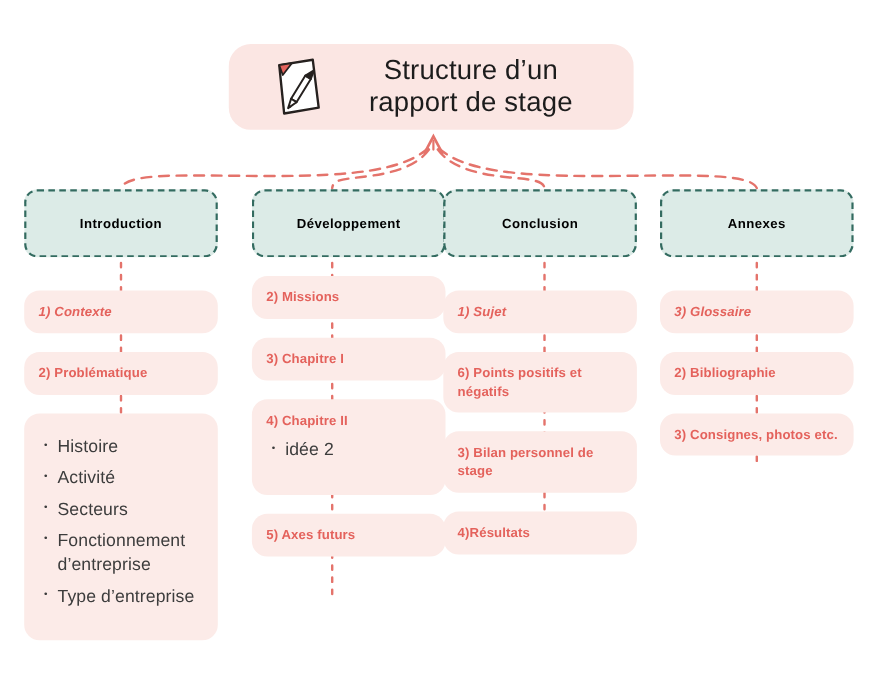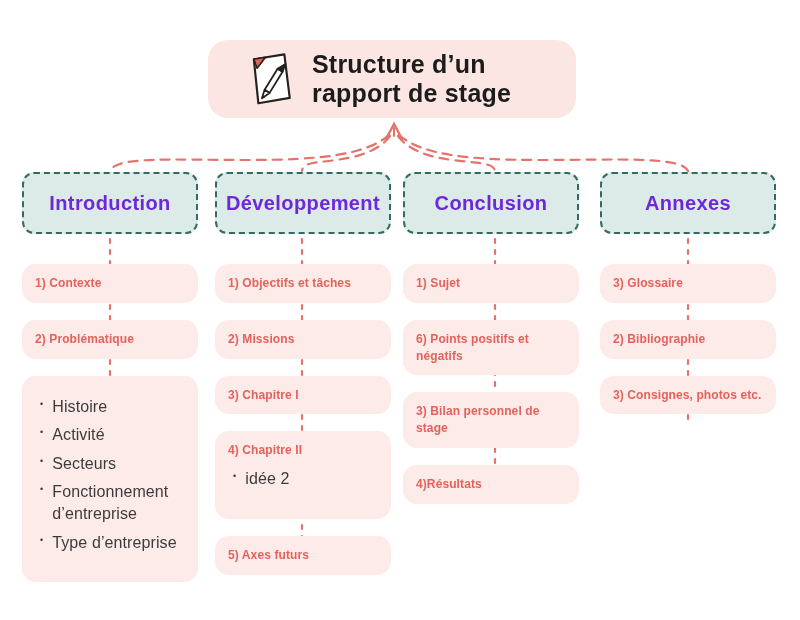--- a/index.html
+++ b/index.html
@@ -9,38 +9,38 @@
   }
   .connectors{position:absolute;left:0;top:0;width:800px;height:620px;z-index:0;}
   
   .title-box{
     position:absolute;left:208px;top:40px;width:368px;height:78px;
     background:#fbe6e3;border-radius:20px;display:flex;align-items:center;
     gap:16px;padding-left:36px;box-sizing:border-box;z-index:2;
   }
   .icon-wrap{width:52px;height:60px;flex:none;}
   .title-box h1{
-    margin:0;font-size:25px;font-weight:700;line-height:1.16;
-    color:#1c1c1c;letter-spacing:.2px;max-width:232px;
+    margin:0;font-size:25px;font-weight:400;line-height:1.16;
+    color:#1c1c1c;letter-spacing:.2px;max-width:232px;text-align:center;
   }
   
   .column{position:absolute;top:172px;width:176px;z-index:1;}
-  .col-1{left:22px}.col-2{left:215px}.col-3{left:403px}.col-4{left:600px}
+  .col-1{left:22px}.col-2{left:229px}.col-3{left:403px}.col-4{left:600px}
   .header{
     height:62px;border-radius:12px;background:#dcebe7;
     border:2.5px dashed #336b60;box-sizing:border-box;
     display:flex;align-items:center;justify-content:center;
-    font-weight:700;font-size:20px;color:#6d28d9;letter-spacing:.4px;
+    font-weight:700;font-size:12px;color:#000000;letter-spacing:.4px;
   }
   .item{
     background:#fcebe8;border-radius:14px;padding:11px 13px;margin-top:17px;
     font-weight:700;font-size:12px;line-height:1.4;color:#e4625c;
     letter-spacing:.1px;box-sizing:border-box;
   }
-  .item.first{margin-top:30px;}
+  .item.first{margin-top:30px;font-style:italic;}
   .item-label{font-weight:700;color:#e4625c;}
   .bullets{
     list-style:none;margin:9px 0 18px 0;padding:0 0 0 5px;
     font-weight:400;font-size:16px;color:#3c3c3c;letter-spacing:.1px;
   }
   .bullets li{display:flex;gap:9px;margin:7px 0;line-height:1.35;}
   .bullets li::before{content:"•";font-size:9px;line-height:1.9;color:#3c3c3c;flex:none;}
 </style>
 </head>
 <body>
@@ -91,21 +91,20 @@
         <li>Activité</li>
         <li>Secteurs</li>
         <li>Fonctionnement d’entreprise</li>
         <li>Type d’entreprise</li>
       </ul>
     </div>
   </div>
 
   <div class="column col-2">
     <div class="header">Développement</div>
-    <div class="item first">1) Objectifs et tâches</div>
     <div class="item">2) Missions</div>
     <div class="item">3) Chapitre I</div>
     <div class="item">
       <div class="item-label">4) Chapitre II</div>
       <ul class="bullets">
         <li>idée 2</li>
       </ul>
     </div>
     <div class="item">5) Axes futurs</div>
   </div>

